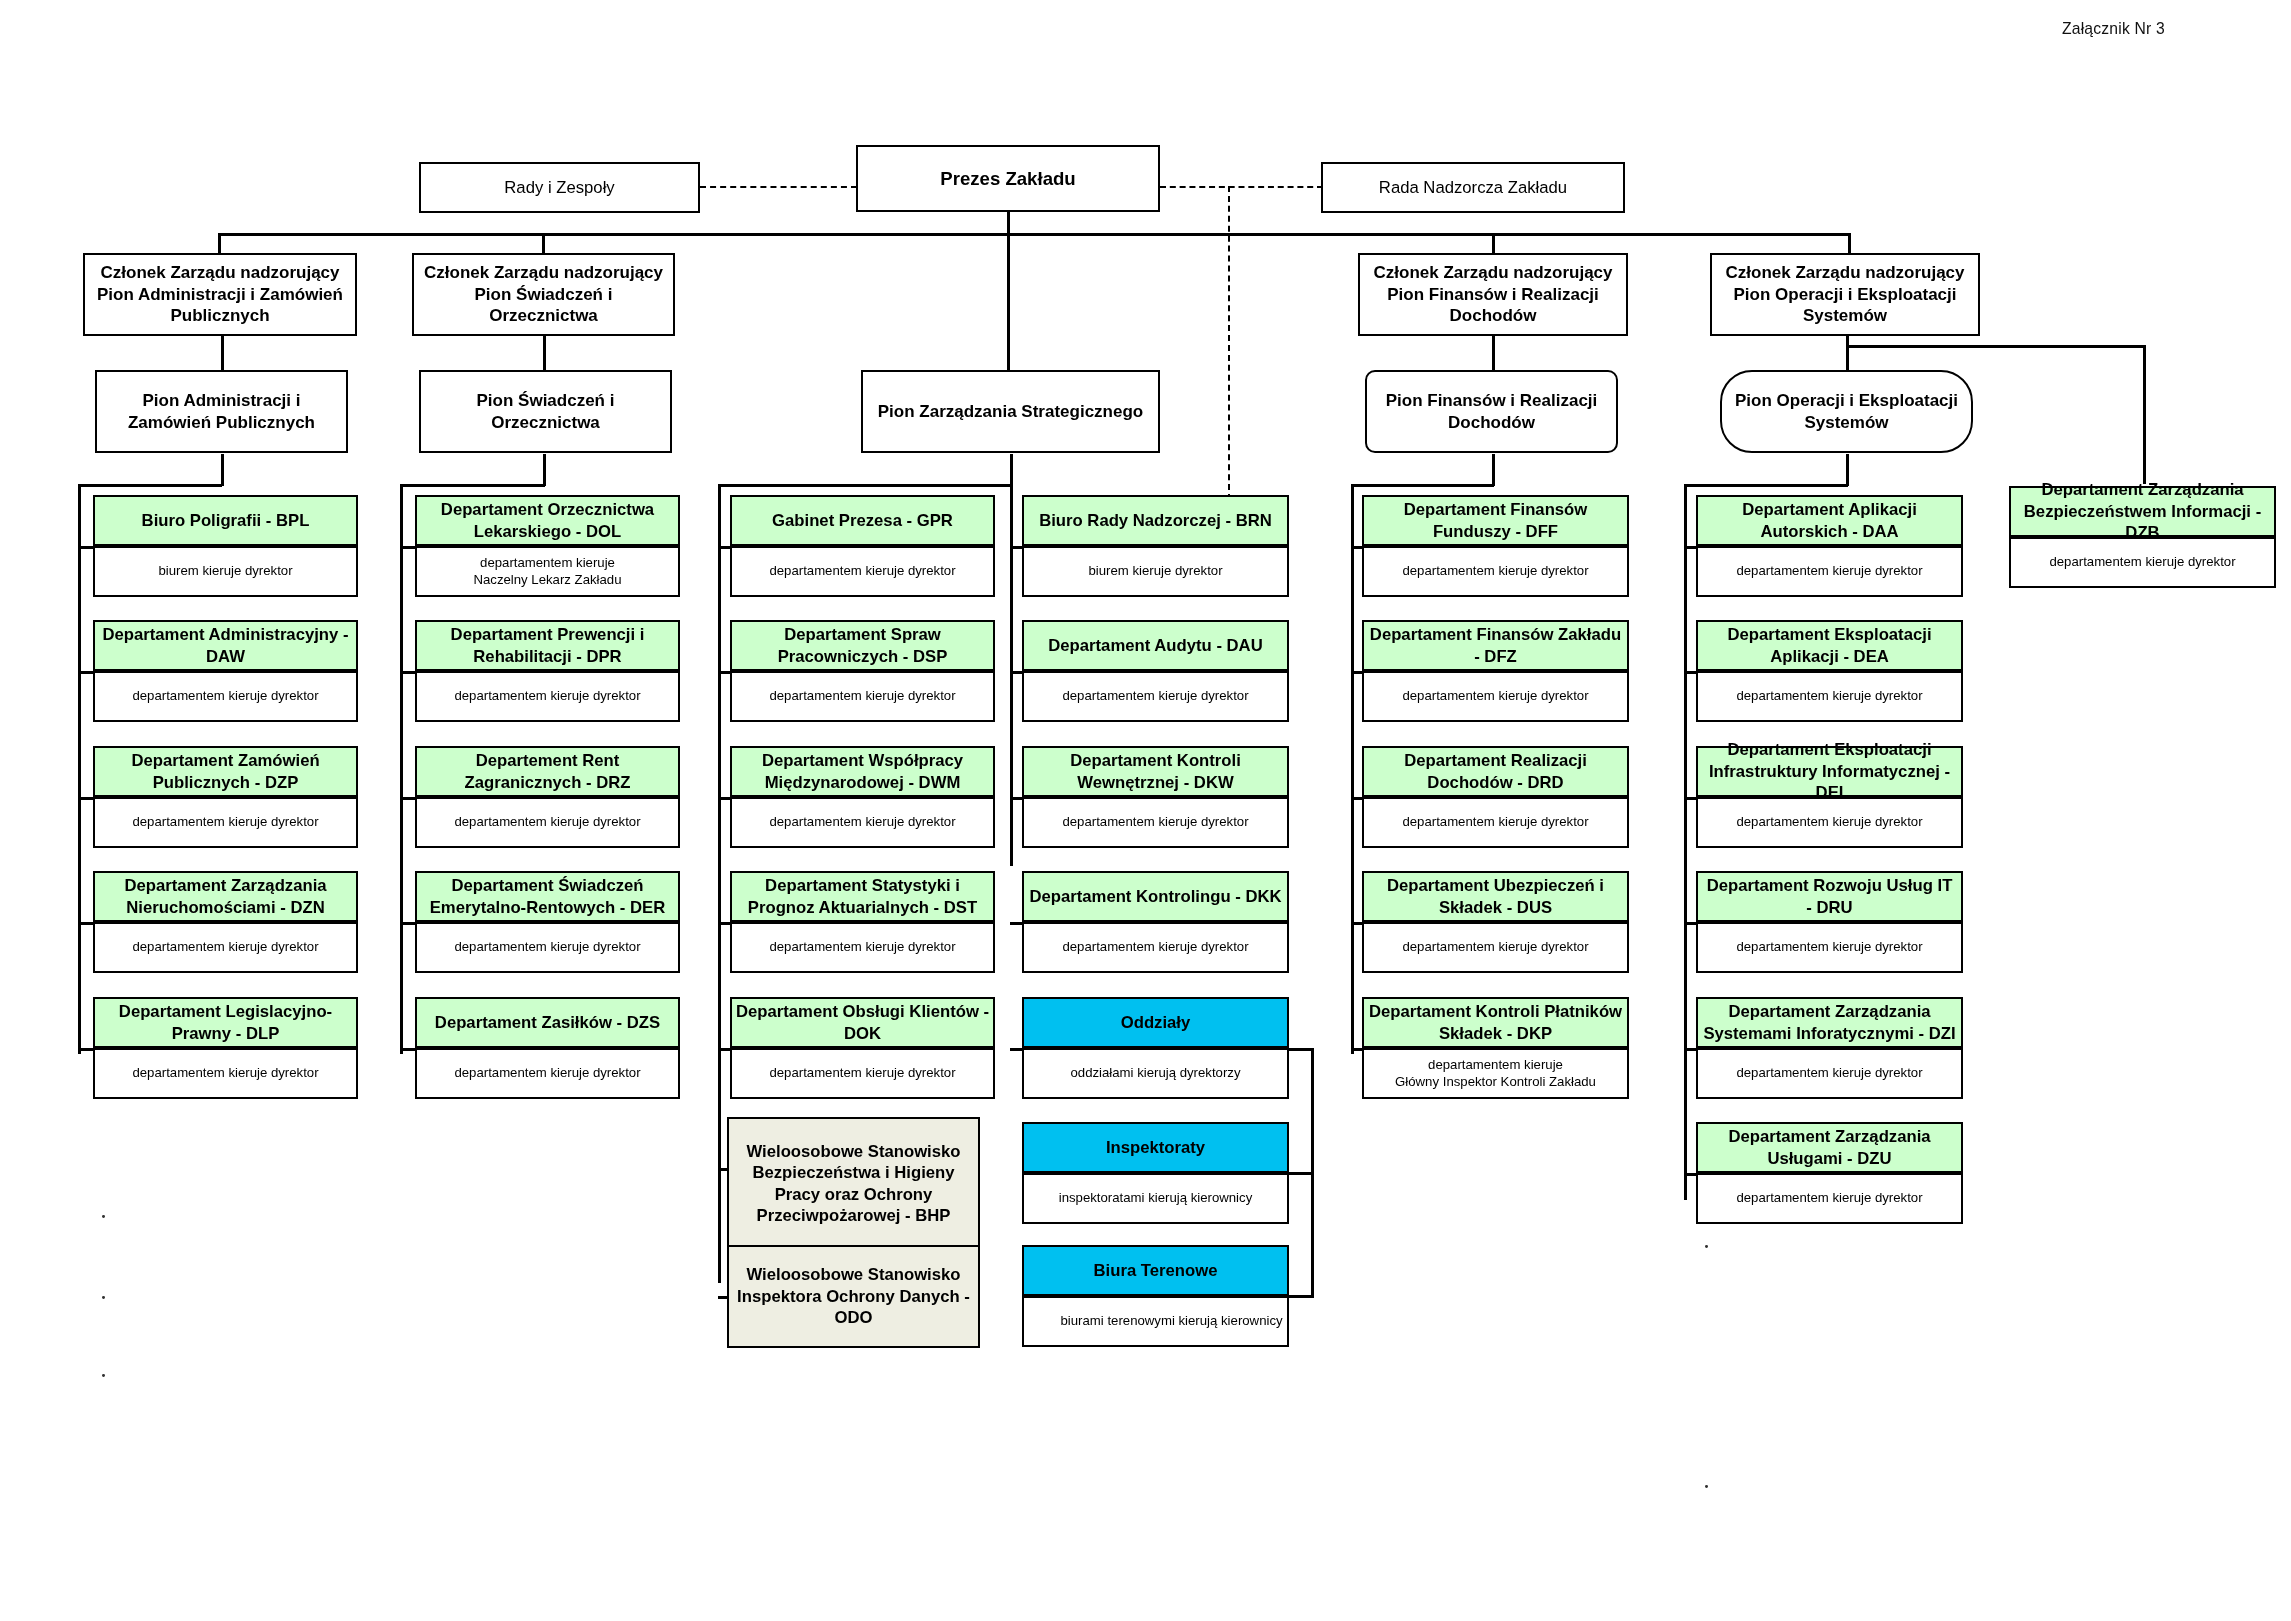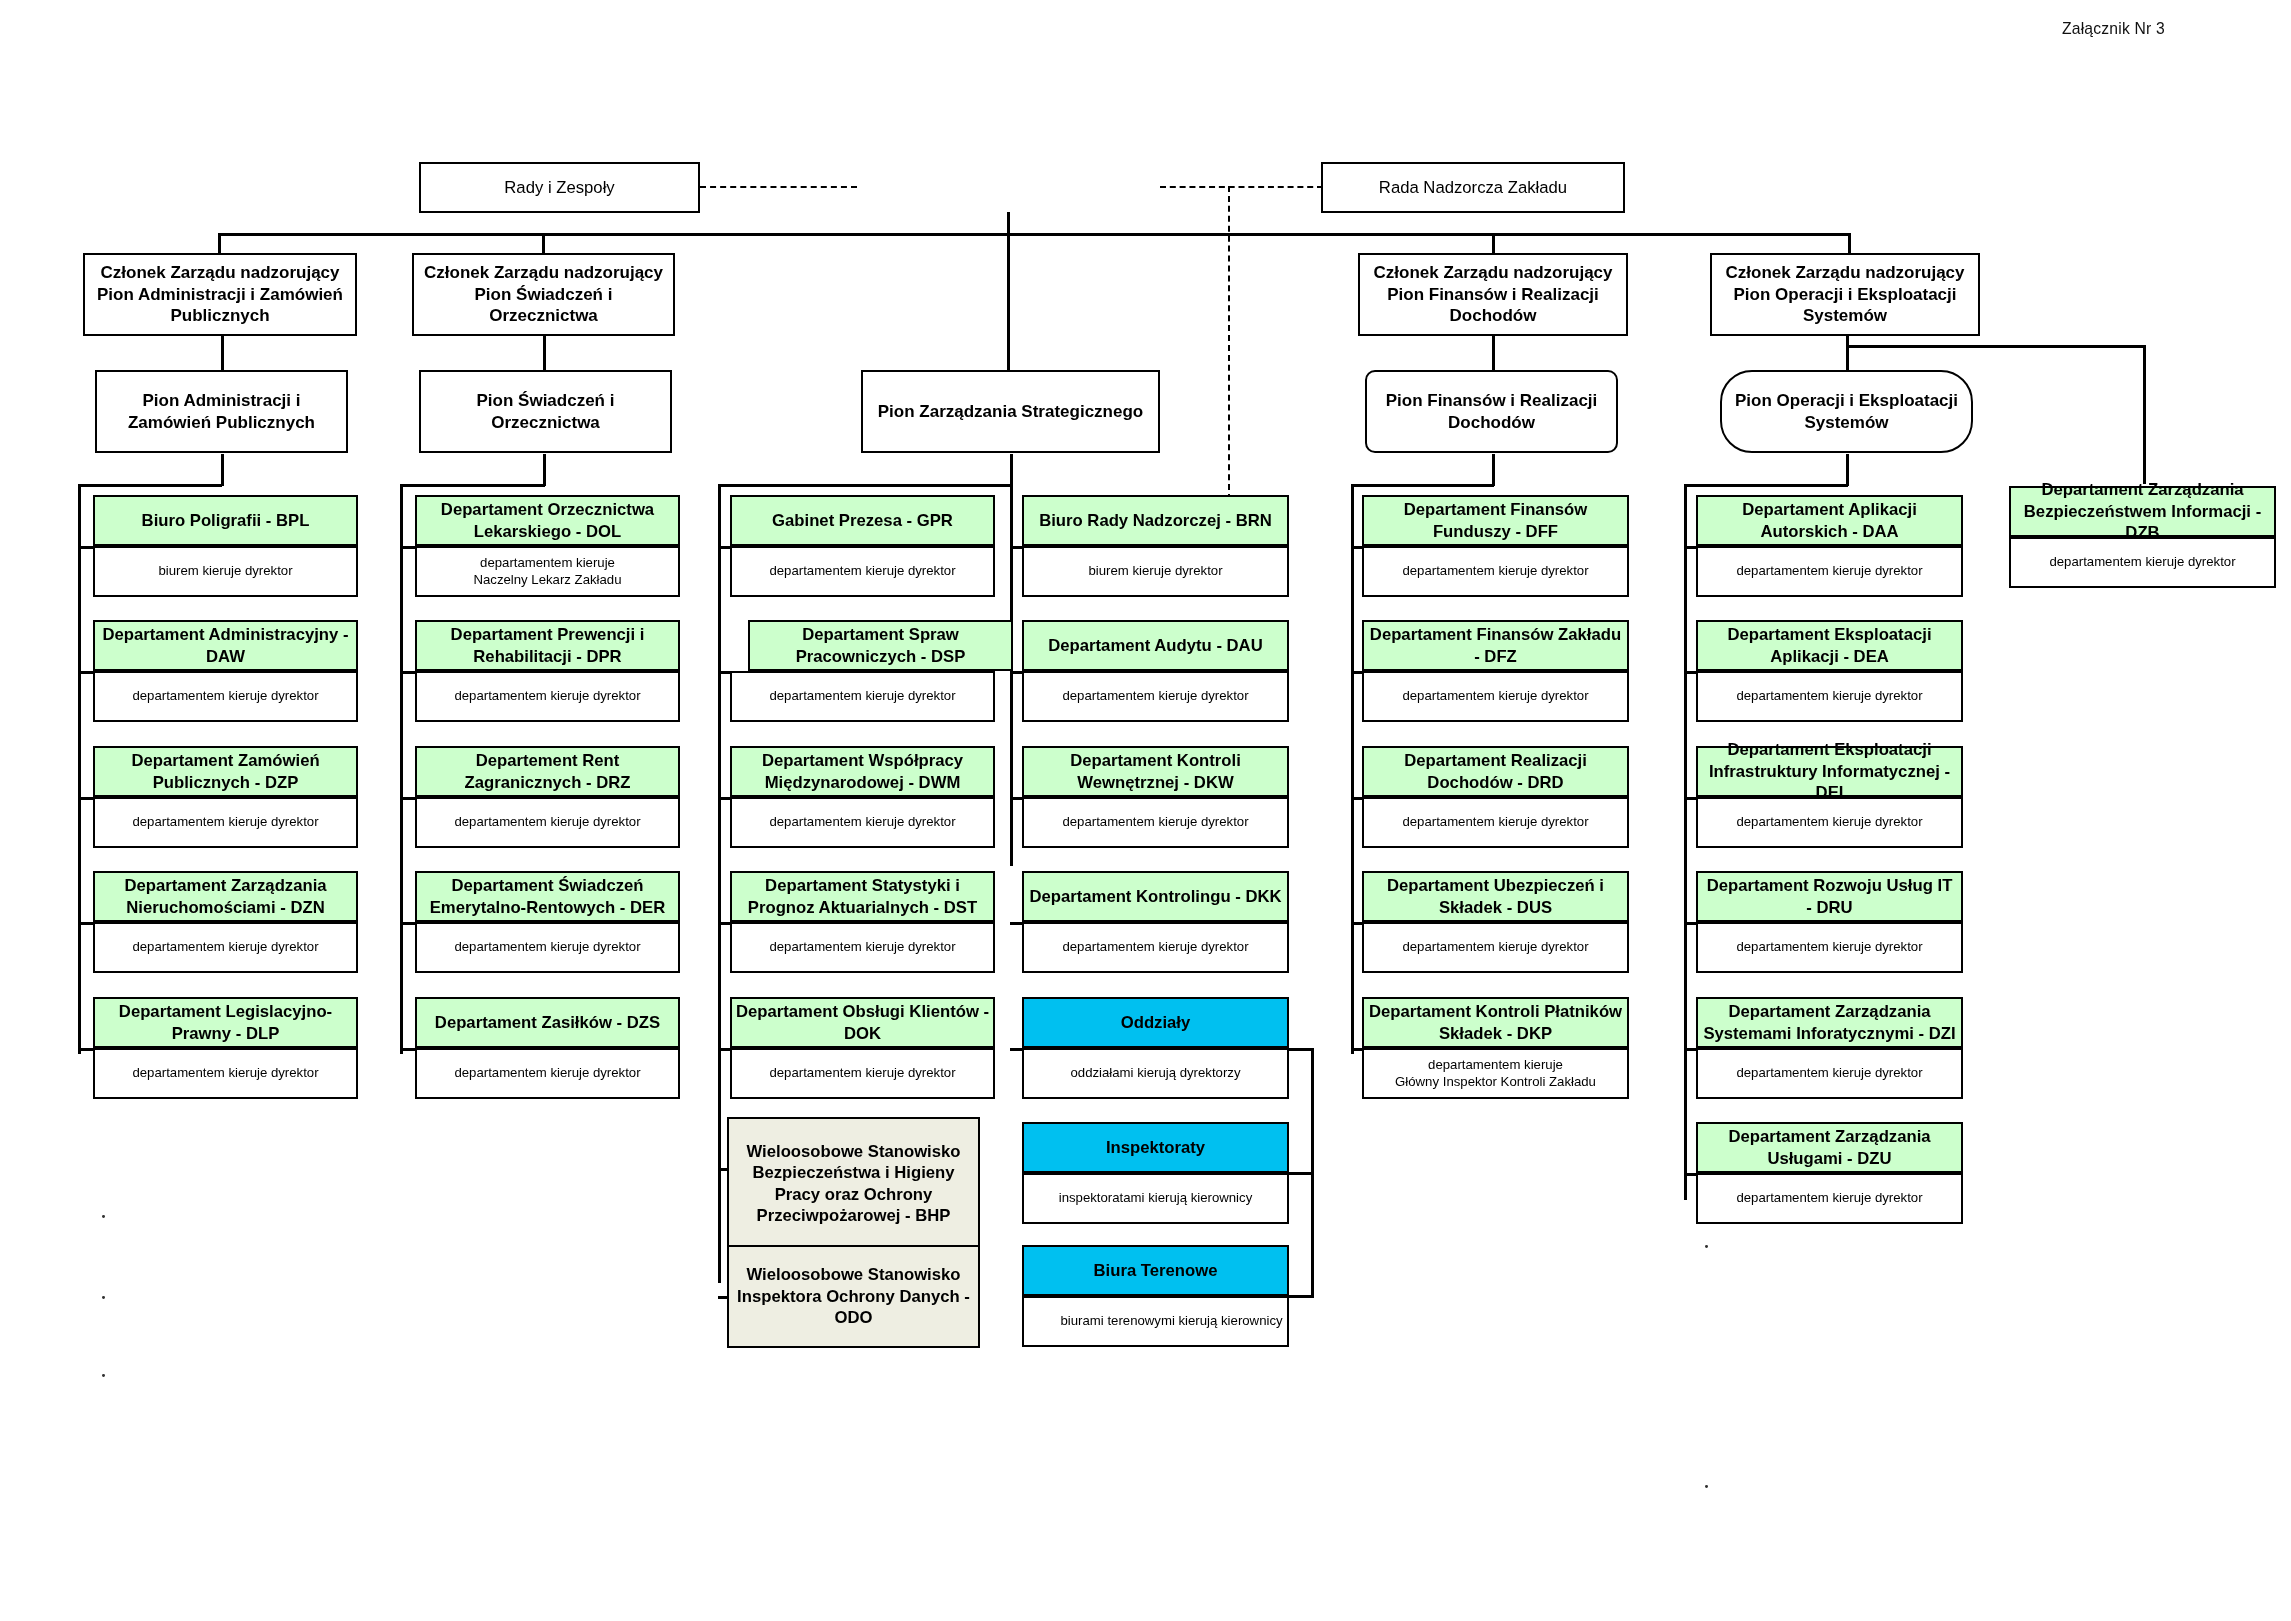--- a/index.html
+++ b/index.html
@@ -80,20 +80,23 @@
     z-index:1;
   }
 </style>
 </head>
 <body>
 
 <div id="page">
 
   <div id="hdr">Załącznik Nr 3</div>
 
+  <div class="box top" style="left:856px;top:145px;width:304px;height:67px;">
+    <span>Prezes Zakładu</span>
+  </div>
 
   <div class="box plain" style="left:419px;top:162px;width:281px;height:51px;">
     <span>Rady i Zespoły</span>
   </div>
 
   <div class="box plain" style="left:1321px;top:162px;width:304px;height:51px;">
     <span>Rada Nadzorcza Zakładu</span>
   </div>
 
   <div class="dashed-h" style="left:700px;top:186px;width:157px;"></div>
@@ -251,21 +254,21 @@
   <div class="ln lnh" style="left:400px;top:1048px;width:17.6px;"></div>
 
   <div class="box unit" style="left:730px;top:495px;width:265px;height:51px;">
     <span class="unit-label">Gabinet Prezesa - GPR</span>
   </div>
   <div class="box sub" style="left:730px;top:546px;width:265px;height:51px;">
     <span>departamentem kieruje dyrektor</span>
   </div>
   <div class="ln lnh" style="left:718px;top:546px;width:14.7px;"></div>
 
-  <div class="box unit" style="left:730px;top:620px;width:265px;height:51px;margin-left:18px;">
+  <div class="box unit" style="left:730px;top:620px;width:265px;height:51px;">
     <span class="unit-label">Departament Spraw Pracowniczych - DSP</span>
   </div>
   <div class="box sub" style="left:730px;top:671px;width:265px;height:51px;">
     <span>departamentem kieruje dyrektor</span>
   </div>
   <div class="ln lnh" style="left:718px;top:671px;width:14.7px;"></div>
 
   <div class="box unit" style="left:730px;top:746px;width:265px;height:51px;">
     <span class="unit-label">Departament Współpracy Międzynarodowej - DWM</span>
   </div>

